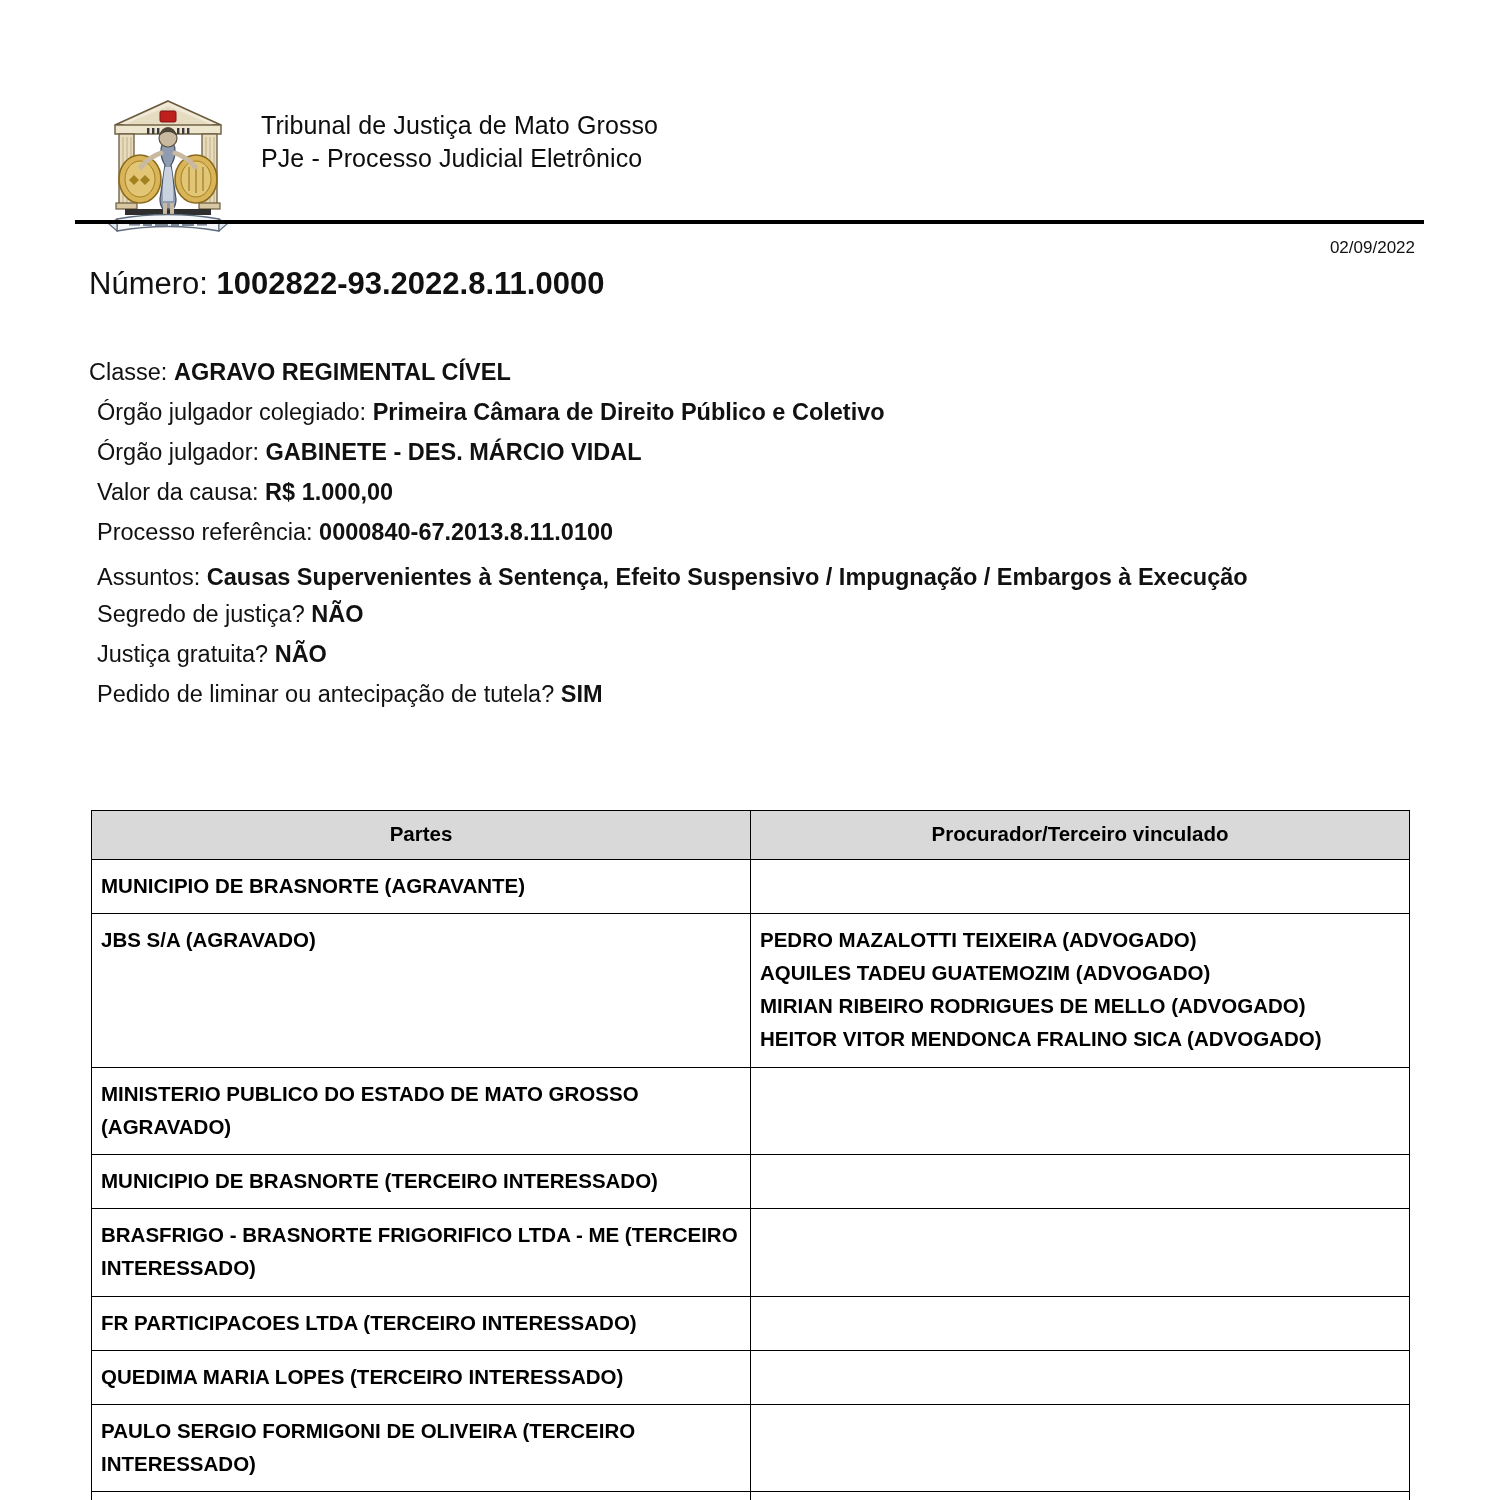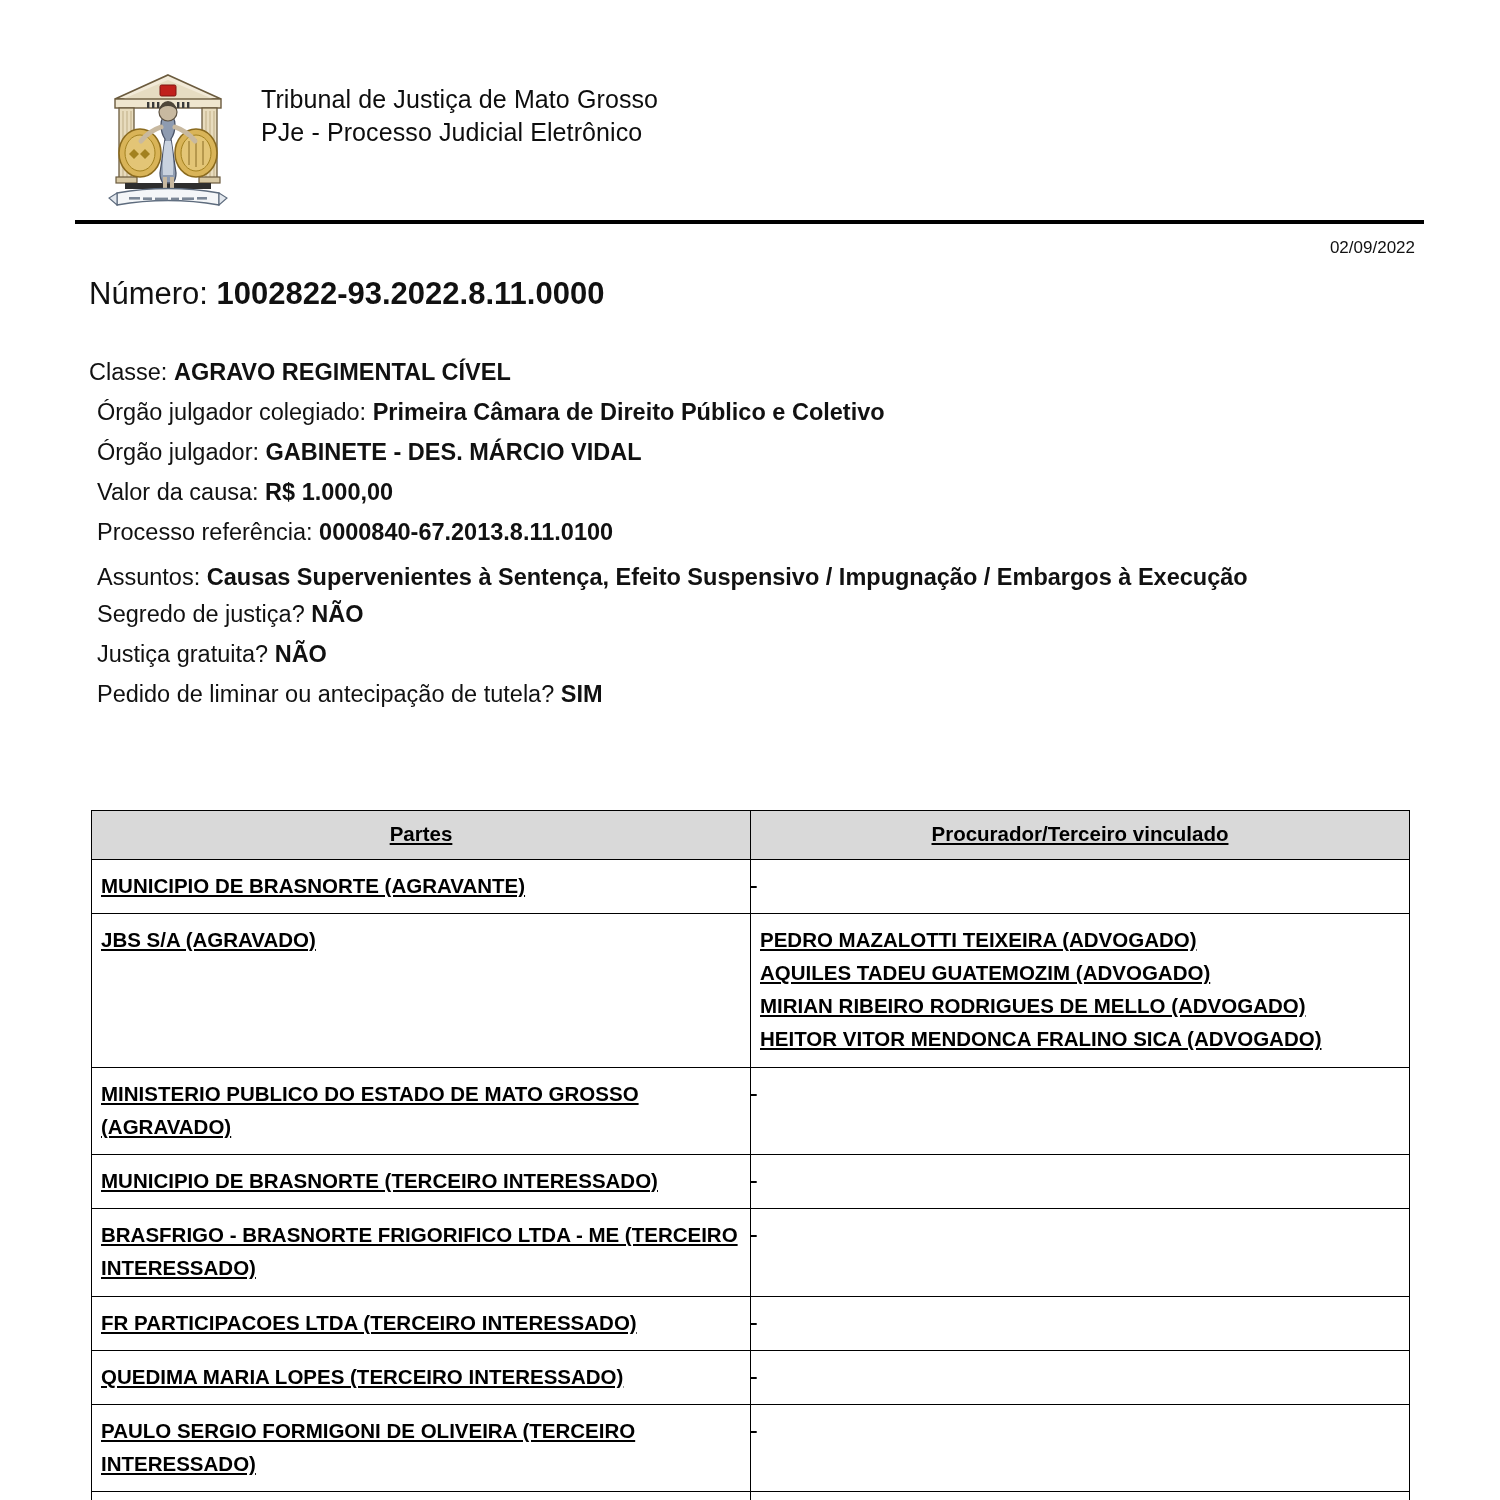--- a/index.html
+++ b/index.html
@@ -19,21 +19,21 @@
   
   .page {
     position: relative;
     width: 1500px;
     height: 1500px;
   }
 
   .masthead {
     position: absolute;
     left: 75px;
-    top: 61px;
+    top: 87px;
     width: 1350px;
     height: 152px;
     display: flex;
     align-items: flex-start;
   }
 
   .emblem {
     width: 130px;
     height: 140px;
     flex: 0 0 130px;
@@ -66,21 +66,21 @@
     right: 85px;
     top: 238px;
     font-size: 17px;
     color: #111111;
   }
 
   
   .numero-line {
     position: absolute;
     left: 89px;
-    top: 276px;
+    top: 266px;
     font-size: 31px;
     color: #111111;
     white-space: nowrap;
   }
   .numero-line b { font-weight: bold; }
 
   .meta {
     position: absolute;
     left: 89px;
     top: 353px;
@@ -115,21 +115,20 @@
   .parties-table col.c1 { width: 659px; }
   .parties-table col.c2 { width: 659px; }
 
   .parties-table th,
   .parties-table td {
     border: 1.4px solid #000000;
     vertical-align: top;
     padding: 9px 9px 11px 9px;
     font-weight: bold;
     line-height: 1.62;
-    text-decoration: underline;
   }
   .parties-table th {
     background: #d9d9d9;
     text-align: center;
     padding: 11px 6px 12px 6px;
     line-height: 1.2;
     font-size: 20.5px;
   }
   .parties-table td.empty { padding: 0; }
   .adv-line { display: block; white-space: nowrap; }

